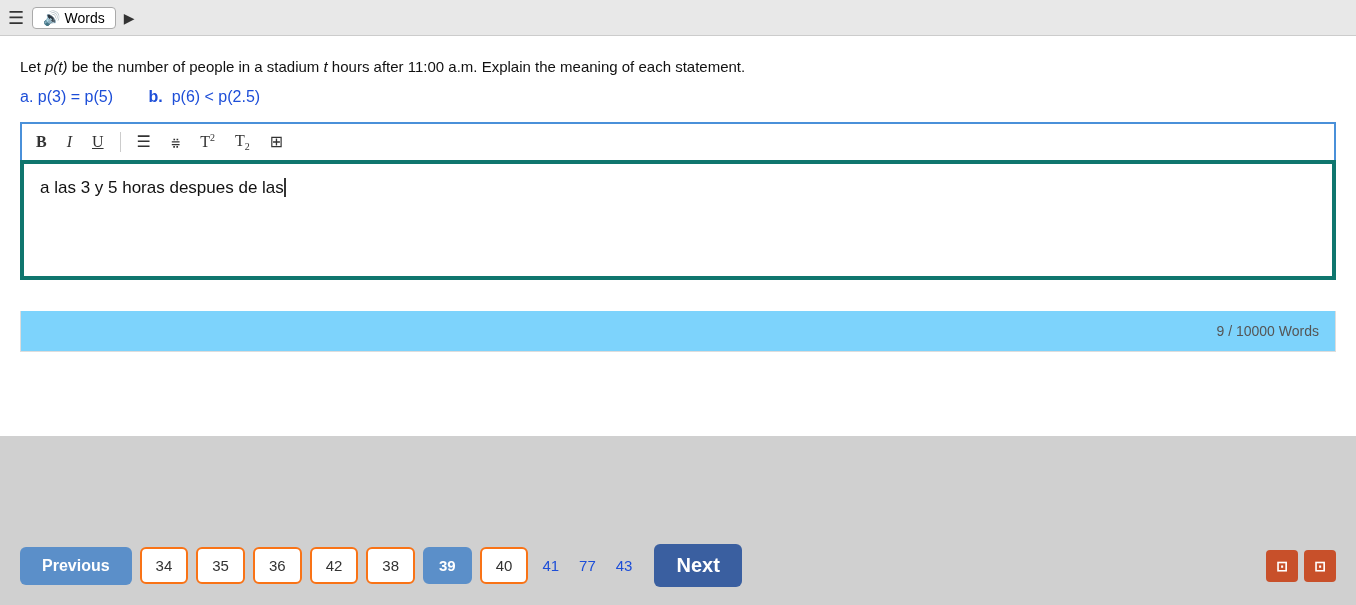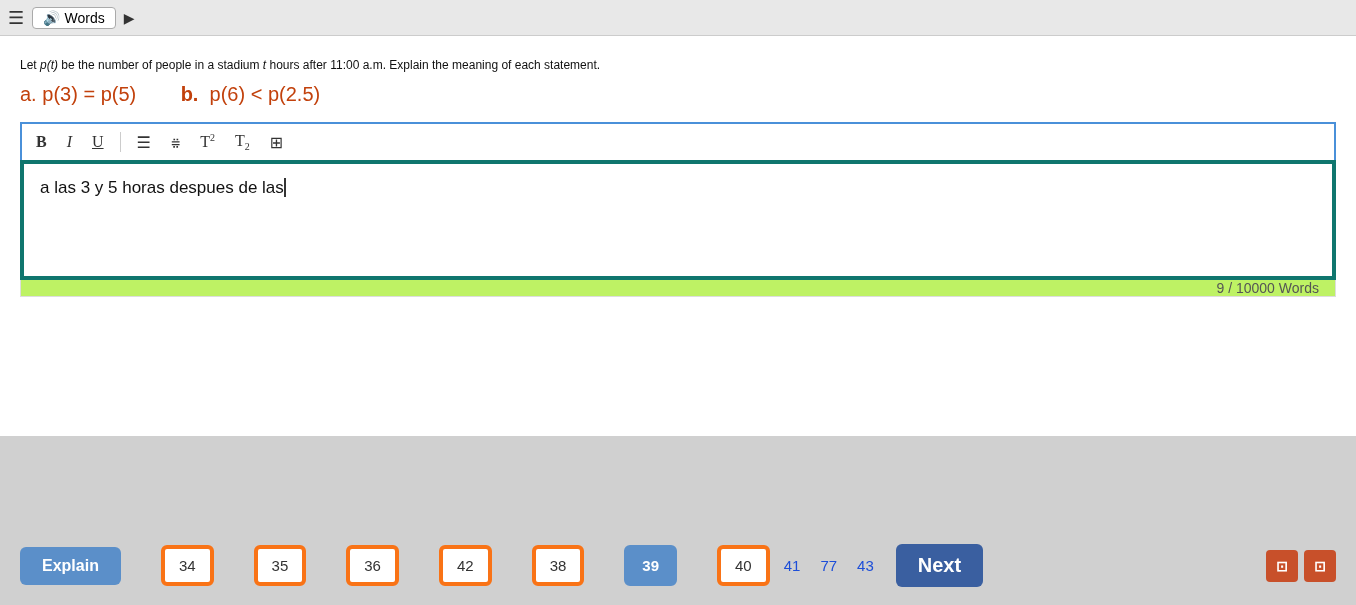--- a/index.html
+++ b/index.html
@@ -52,33 +52,33 @@
       color: #333;
     }
 
     .main-content {
       background: white;
       padding: 20px 20px 10px 20px;
       min-height: 400px;
     }
 
     .question-text {
-      font-size: 12px;
+      font-size: 15px;
       line-height: 1.5;
       color: #111;
       margin-bottom: 6px;
     }
 
     .question-text .italic {
       font-style: italic;
     }
 
     .sub-questions {
-      font-size: 20px;
-      color: #c2410c;
+      font-size: 16px;
+      color: #1d4ed8;
       margin-bottom: 16px;
       margin-top: 9px;
     }
 
     .sub-questions .bold {
       font-weight: bold;
     }
 
     .editor-toolbar {
       display: flex;
@@ -123,27 +123,28 @@
       outline: none;
       position: relative;
     }
 
     .editor-area .cursor {
       border-right: 2px solid #333;
       display: inline;
     }
 
     .word-count-bar {
-      background: #bef264;
+      background: #7dd3fc;
       border: 1px solid #ddd;
       border-top: none;
-      padding: 0 16px;
+      padding: 12px 16px;
       text-align: right;
       font-size: 14px;
       color: #555;
+      margin-top: 31px;
     }
 
     .bottom-nav {
       background: #d0d0d0;
       padding: 18px 20px;
       display: flex;
       align-items: center;
       gap: 8px;
       position: absolute;
       bottom: 0;
@@ -157,27 +158,26 @@
       border: none;
       border-radius: 6px;
       padding: 10px 22px;
       font-size: 16px;
       font-weight: bold;
       cursor: pointer;
     }
 
     .page-num-btn {
       background: white;
-      border: 4px solid #f97316;
+      border: 2px solid #f97316;
       border-radius: 6px;
       padding: 8px 14px;
       font-size: 15px;
       cursor: pointer;
       color: #333;
-      margin-left: 32px;
     }
 
     .page-num-btn.active {
       background: #5b8fc9;
       color: white;
       border-color: #5b8fc9;
       font-weight: bold;
     }
 
     .page-num-plain {
@@ -260,21 +260,21 @@
     <span>a las 3 y 5 horas despues de las</span><span class="cursor"></span>
   </div>
 
   <div class="word-count-bar">
     <span>9 / 10000 Words</span>
   </div>
 
 </div>
 
 <div class="bottom-nav">
-  <button class="nav-btn">Explain</button>
+  <button class="nav-btn">Previous</button>
 
   <button class="page-num-btn">34</button>
   <button class="page-num-btn">35</button>
   <button class="page-num-btn">36</button>
   <button class="page-num-btn">42</button>
   <button class="page-num-btn">38</button>
   <button class="page-num-btn active">39</button>
   <button class="page-num-btn">40</button>
   <span class="page-num-plain">41</span>
   <span class="page-num-plain">77</span>

